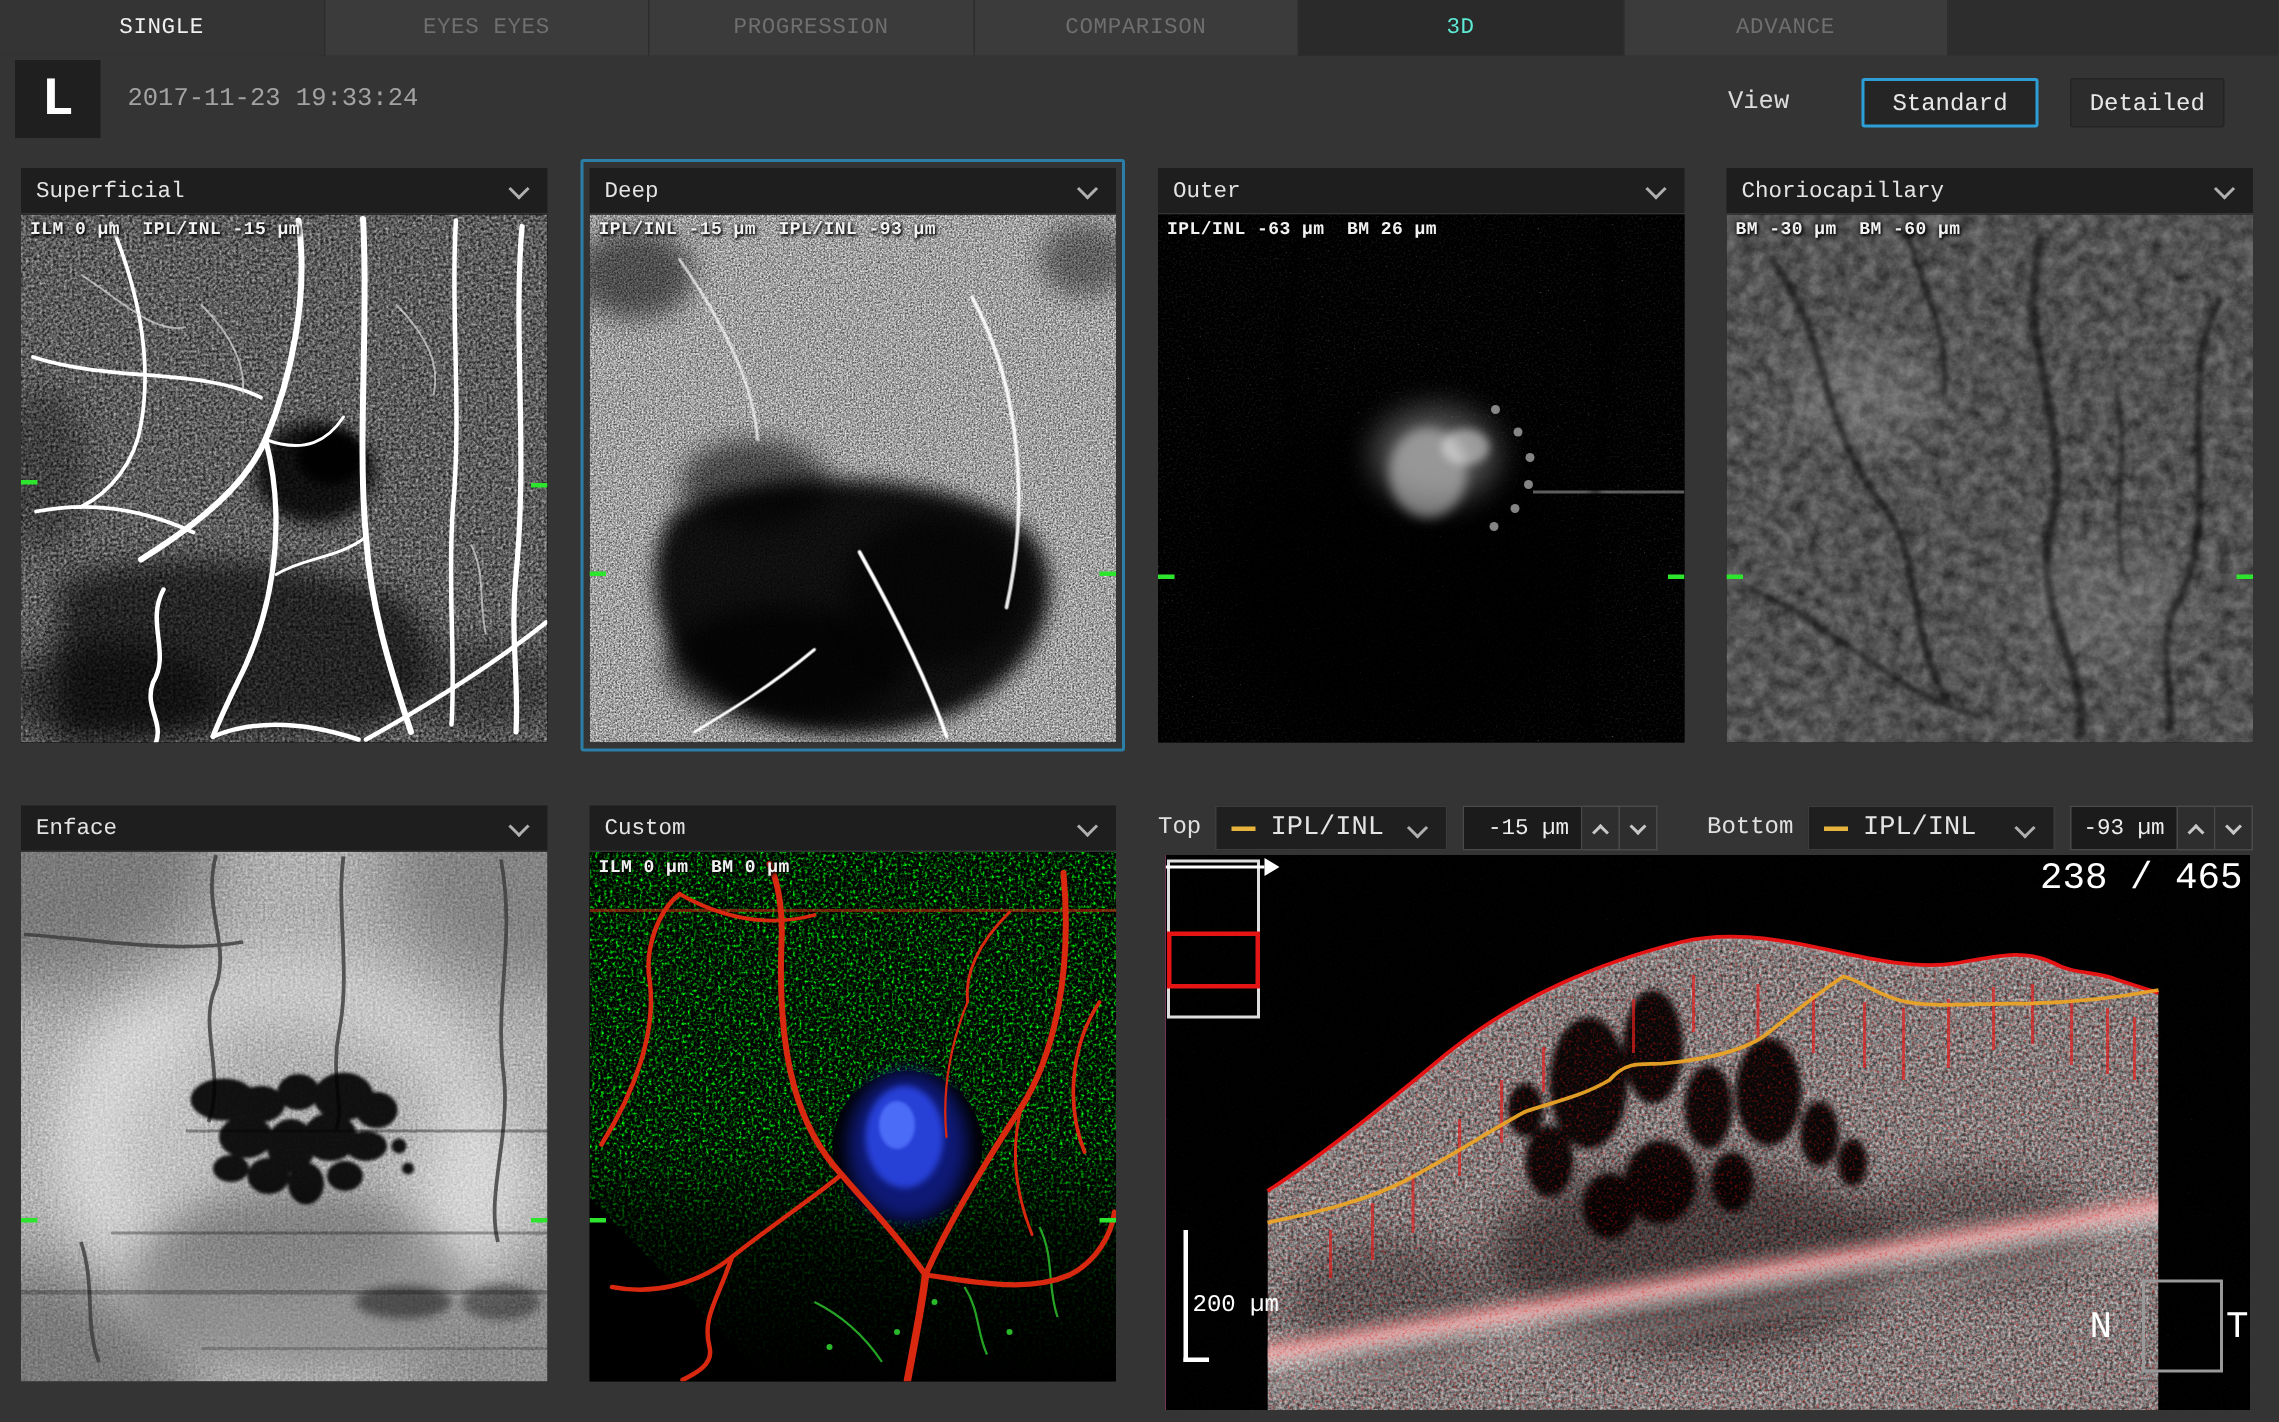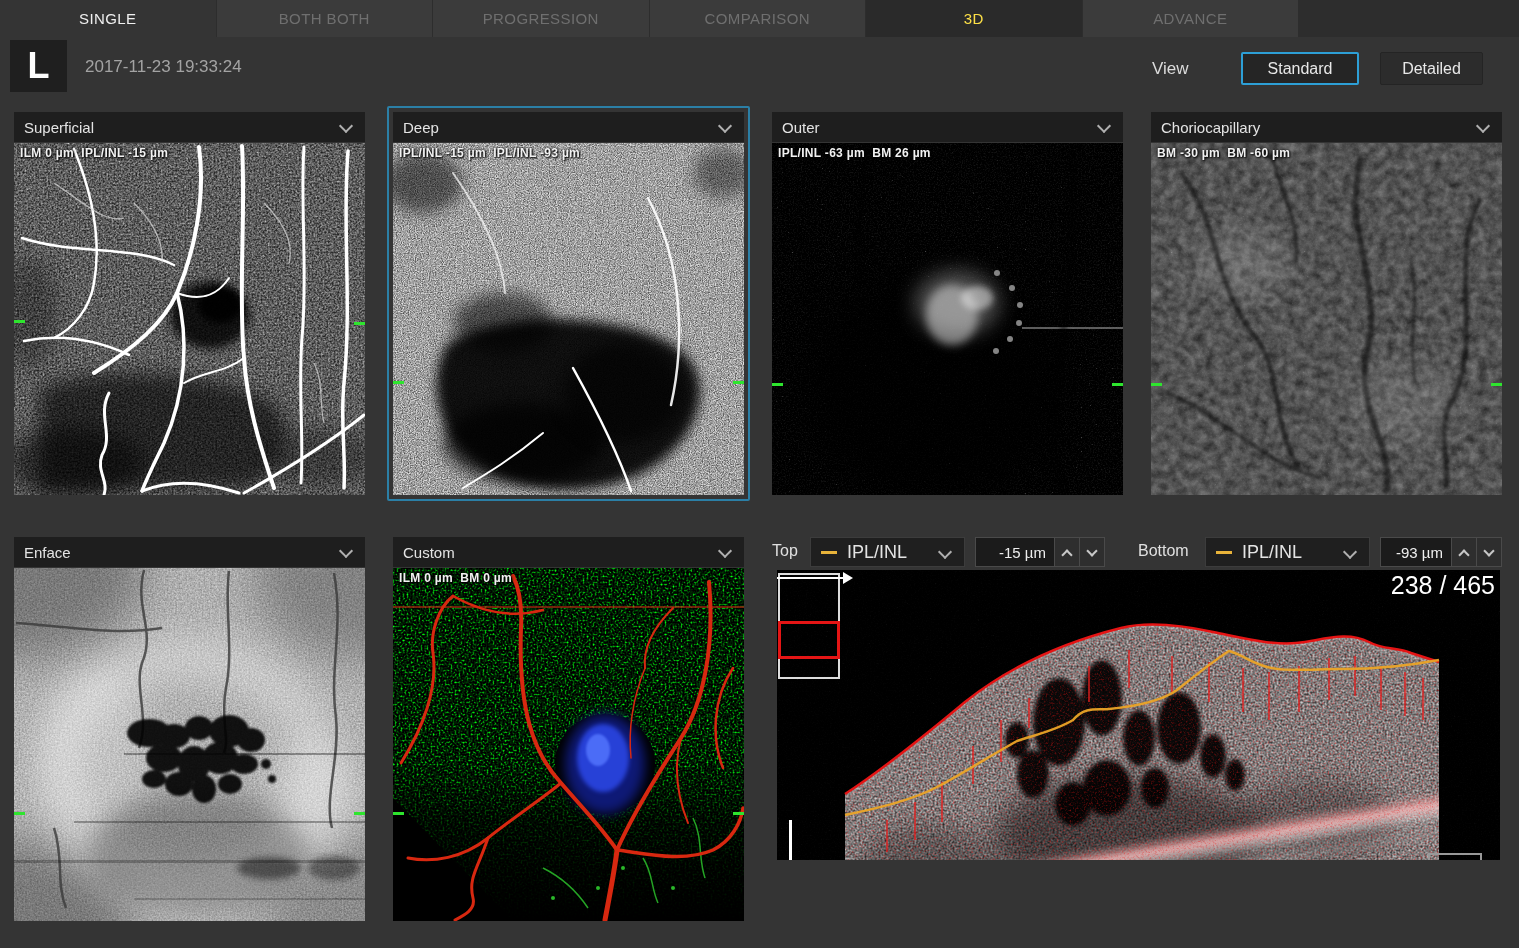--- a/index.html
+++ b/index.html
@@ -1,23 +1,23 @@
 <!DOCTYPE html>
 <html><head>
 <meta charset="utf-8">
 <style>
   html,body{margin:0;padding:0;background:#343434;}
   .app{position:relative;width:1519px;height:948px;background:#343434;overflow:hidden;
-       font-family:Liberation Sans, sans-serif;color:#e8e8e8;}
+       font-family:Liberation Mono, monospace;color:#e8e8e8;}
   
   .tabbar{position:absolute;left:0;top:0;width:1519px;height:37px;background:#2d2d2d;display:flex;}
   .tab{width:216.5px;height:37px;line-height:37px;text-align:center;font-size:15px;letter-spacing:.4px;
        color:#6f6f6f;background:#3b3b3b;border-right:1px solid #2d2d2d;box-sizing:border-box;cursor:pointer;}
   .tab.active{background:#343434;color:#f0f0f0;}
-  .tab.dark{background:#2a2a2a;color:#fde047;}
+  .tab.dark{background:#2a2a2a;color:#5eead4;}
   
   .lbadge{position:absolute;left:10px;top:40px;width:57px;height:52px;background:#1f1f1f;color:#fdfdfd;
           font-size:36px;font-weight:bold;display:flex;align-items:center;justify-content:center;cursor:pointer;}
   .timestamp{position:absolute;left:85px;top:57px;font-size:17px;color:#a3a3a3;}
   .viewlabel{position:absolute;left:1152px;top:59px;font-size:17px;color:#dcdcdc;}
   .btn{position:absolute;top:52px;height:33px;box-sizing:border-box;font-size:16px;display:flex;
        align-items:center;justify-content:center;color:#e8e8e8;cursor:pointer;border-radius:2px;}
   .btn.standard{left:1241px;width:118px;background:#252525;border:2px solid #2d9fd6;}
   .btn.detailed{left:1380px;width:103px;background:#2c2c2c;border:1px solid #242424;}
   
@@ -41,21 +41,21 @@
   .dd .ddtext{margin-left:10px;font-size:18px;color:#e4e4e4;}
   .spin{position:absolute;top:537px;height:30px;display:flex;border-radius:10px;}
   .spin-val{height:30px;background:#1b1b1b;border:1px solid #4a4a4a;box-sizing:border-box;display:flex;
             align-items:center;justify-content:flex-end;padding-right:8px;font-size:15px;color:#eeeeee;}
   .spin-btn{width:25px;height:30px;background:#2e2e2e;border:1px solid #4a4a4a;border-left:none;
             box-sizing:border-box;position:relative;cursor:pointer;}
   .spin-btn .c{position:absolute;left:8px;width:6px;height:6px;border-right:2px solid #c8c8c8;border-bottom:2px solid #c8c8c8;}
   .spin-btn .cup{top:13px;transform:rotate(-135deg);}
   .spin-btn .cdn{top:9px;transform:rotate(45deg);}
   
-  .bscan{position:absolute;left:777px;top:570px;width:723px;height:290px;background:#ec4899;overflow:hidden;}
+  .bscan{position:absolute;left:777px;top:570px;width:723px;height:370px;background:#ec4899;overflow:hidden;}
   .bscan svg{position:absolute;left:0;top:0;}
   .thumb{position:absolute;left:1px;top:3px;width:62px;height:106px;border:2px solid #dddddd;box-sizing:border-box;cursor:pointer;}
   .thumb-red{position:absolute;left:-2px;top:46px;width:62px;height:38px;border:3px solid #e51515;box-sizing:border-box;}
   .counter{position:absolute;right:5px;top:1px;font-size:25px;color:#ffffff;}
   .scale-v{position:absolute;left:12px;top:250px;width:3px;height:88px;background:#ffffff;}
   .scale-h{position:absolute;left:12px;top:335px;width:17px;height:3px;background:#ffffff;}
   .scale-label{position:absolute;left:18px;top:291px;font-size:16px;color:#ffffff;text-align:right;}
   .nt-box{position:absolute;left:651px;top:283px;width:54px;height:62px;border:2px solid #999999;box-sizing:border-box;}
   .nt-n{position:absolute;left:616px;top:300px;font-size:25px;color:#ffffff;}
   .nt-t{position:absolute;left:707px;top:300px;font-size:25px;color:#ffffff;}
@@ -149,21 +149,21 @@
         <path d="M0,230 L120,353 L0,353 Z" fill="#000"></path>
       </mask>
       <clipPath id="cTissue">
         <path d="M68,224 C96,206 140,172 188,132 C236,94 288,72 344,58 C372,51 404,55 436,62 C466,68 498,77 528,72 C552,68 572,62 592,72 C606,80 620,77 634,83 L662,92 L662,370 L68,370 Z"></path>
       </clipPath>
     </defs>
   </svg>
 
   <div class="tabbar">
     <div class="tab active">SINGLE</div>
-    <div class="tab">BOTH BOTH</div>
+    <div class="tab">EYES EYES</div>
     <div class="tab">PROGRESSION</div>
     <div class="tab">COMPARISON</div>
     <div class="tab dark">3D</div>
     <div class="tab">ADVANCE</div>
   </div>
 
   <div class="lbadge">L</div>
   <div class="timestamp">2017-11-23 19:33:24</div>
   <div class="viewlabel">View</div>
   <div class="btn standard">Standard</div>

